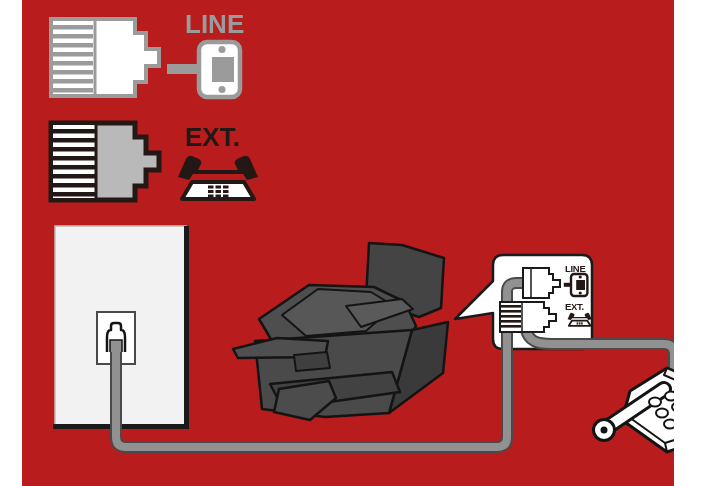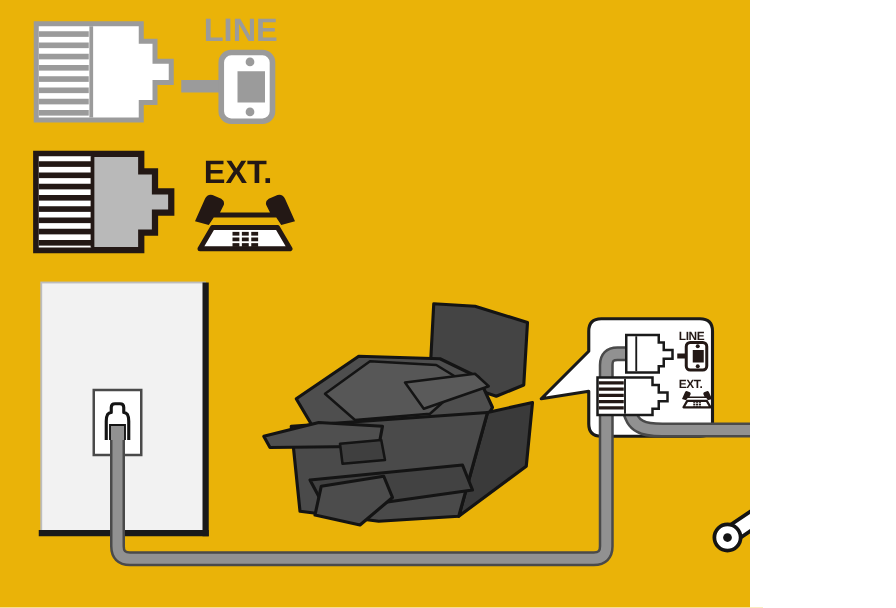--- a/index.html
+++ b/index.html
@@ -1,21 +1,22 @@
 <!DOCTYPE html>
 <html><head>
 <meta charset="utf-8">
 <style>
   html,body{margin:0;padding:0;background:#ffffff;}
   #stage{
     position:relative;
-    width:600px;height:486px;
-    background:#eab308;
+    width:652px;height:486px;
+    background:#b91c1c;
     font-family:"Liberation Sans", sans-serif;
     overflow:hidden;
+    margin-left:22px;
   }
   svg text{font-family:"Liberation Sans", sans-serif;}
   .legend-label{font-weight:bold;font-size:26px;letter-spacing:0px;}
   .mini-label{font-weight:bold;font-size:9.5px;letter-spacing:-0.3px;}
 </style>
 </head>
 <body>
 
 <div id="stage">
 <svg width="717" height="486" viewBox="0 0 717 486">

